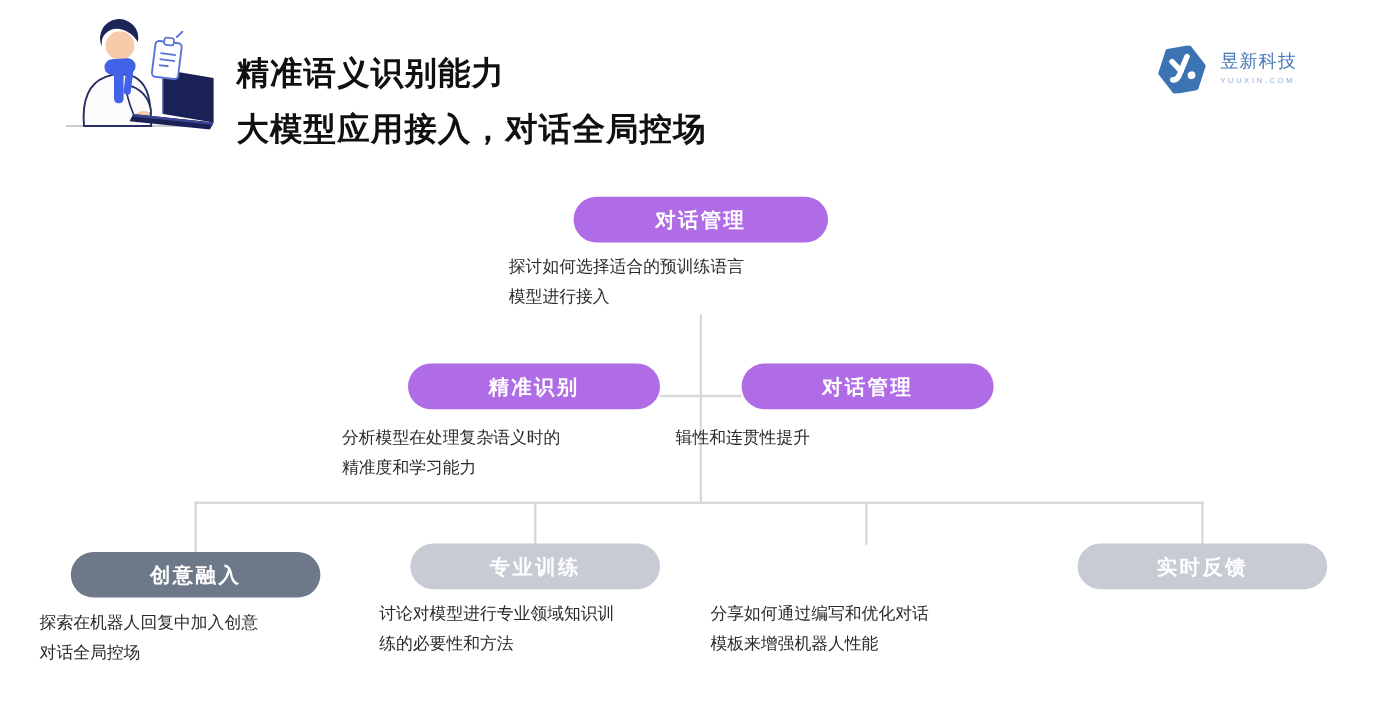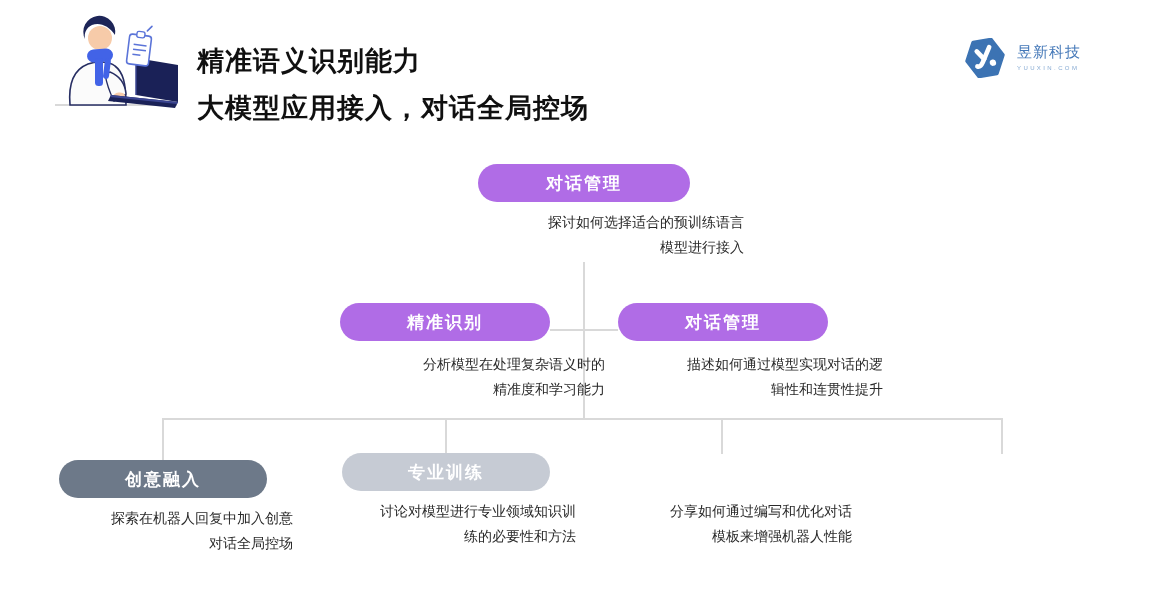--- a/index.html
+++ b/index.html
@@ -21,21 +21,21 @@
   .logo-domain{font-size:6px;color:#88abd3;letter-spacing:2.4px;margin-top:3px;}
   .pill{
     position:absolute;height:38px;border-radius:19px;
     color:#ffffff;font-weight:bold;font-size:17px;letter-spacing:2px;
     display:flex;align-items:center;justify-content:center;
   }
   .purple{background:#b06ce6;}
   .dark{background:#6d7989;justify-content:center;}
   .light{background:#c6cbd4;}
   .desc{
-    position:absolute;text-align:right;
+    position:absolute;text-align:left;
     font-size:14px;line-height:25px;color:#2a2a2a;
   }
   .desc.small{font-size:13px;}
   .cline{position:absolute;background:#d9d9d9;}
   .illu{position:absolute;left:48px;top:8px;}
 </style>
 </head>
 <body>
 
 <div class="canvas">
@@ -115,21 +115,20 @@
   </div>
   <div class="desc" style="left:285px;top:352px;width:320px;">
     <div>分析模型在处理复杂语义时的</div>
     <div>精准度和学习能力</div>
   </div>
 
   <div class="pill purple" style="left:618px;top:303px;width:210px;">
     <span>对话管理</span>
   </div>
   <div class="desc" style="left:563px;top:352px;width:320px;">
-    <div>描述如何通过模型实现对话的逻</div>
     <div>辑性和连贯性提升</div>
   </div>
 
   <div class="pill dark" style="left:59px;top:460px;width:208px;">
     <span>创意融入</span>
   </div>
   <div class="desc" style="left:33px;top:506px;width:260px;">
     <div>探索在机器人回复中加入创意</div>
     <div>对话全局控场</div>
   </div>
@@ -140,14 +139,17 @@
   <div class="desc" style="left:316px;top:499px;width:260px;">
     <div>讨论对模型进行专业领域知识训</div>
     <div>练的必要性和方法</div>
   </div>
 
   <div class="desc" style="left:592px;top:499px;width:260px;">
     <div>分享如何通过编写和优化对话</div>
     <div>模板来增强机器人性能</div>
   </div>
 
+  <div class="pill light" style="left:898px;top:453px;width:208px;">
+    <span>实时反馈</span>
+  </div>
 
 </div>
 
 </body></html>

